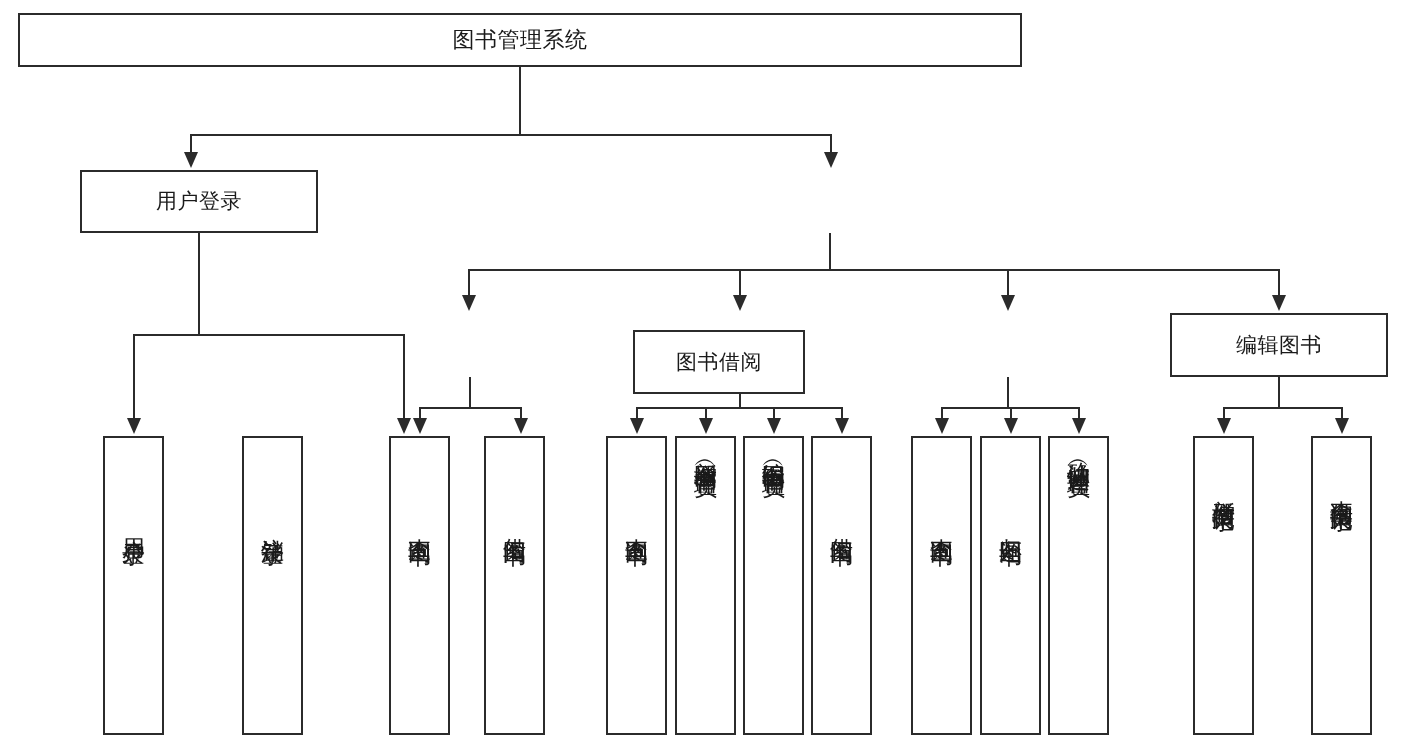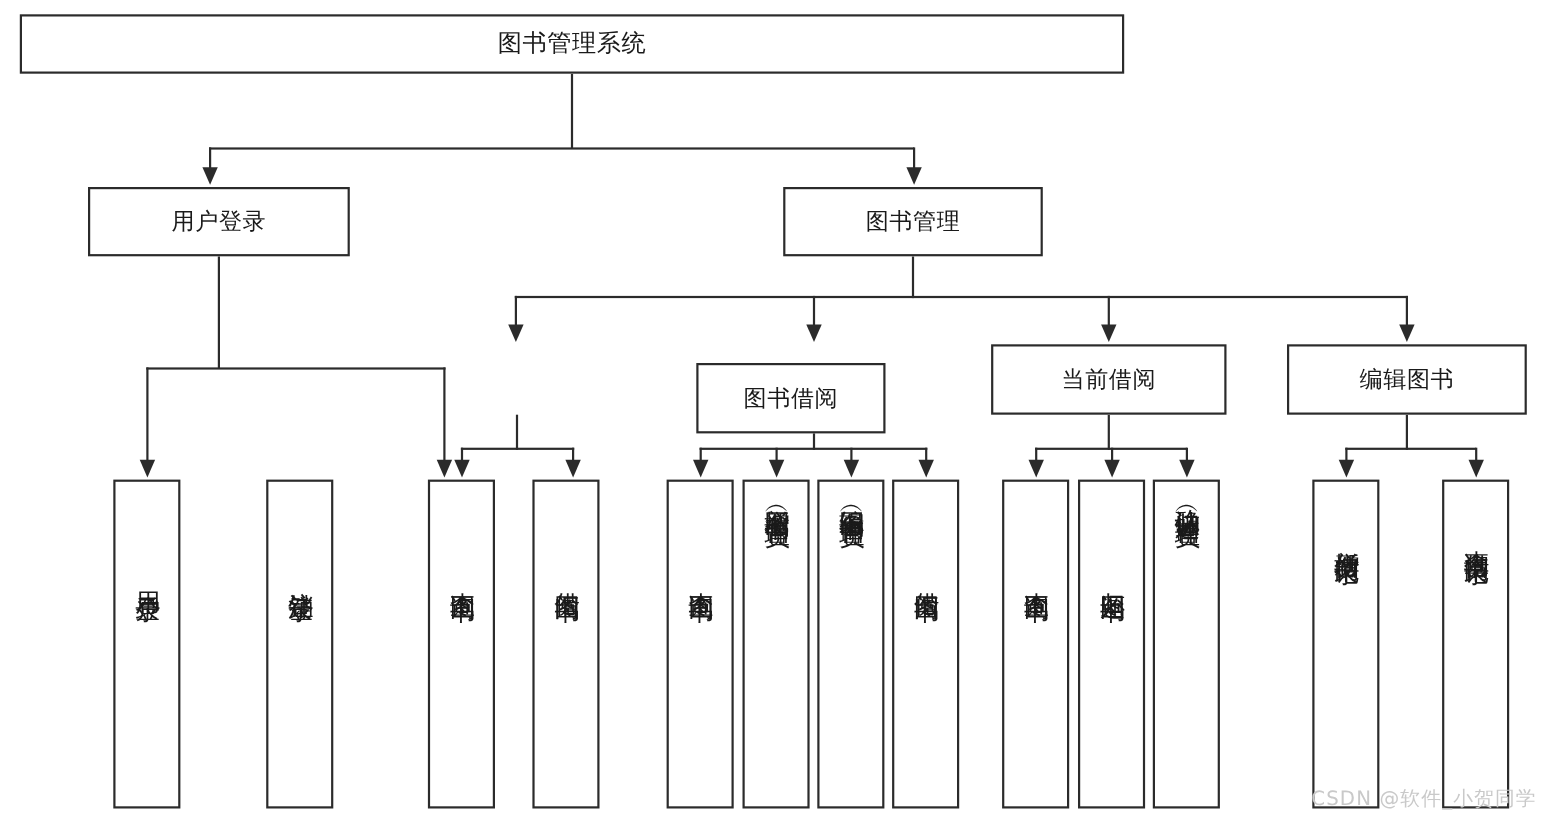--- a/index.html
+++ b/index.html
@@ -82,23 +82,20 @@
   <div class="hline" style="left:190px;top:134px;width:641px;"></div>
   <div class="vline" style="left:190px;top:134px;height:20px;"></div>
   <div class="arrow" style="left:184px;top:152px;"></div>
   <div class="vline" style="left:830px;top:134px;height:20px;"></div>
   <div class="arrow" style="left:824px;top:152px;"></div>
 
   <div class="node h" style="left:80px;top:170px;width:238px;height:63px;">
     <span class="lbl">用户登录</span>
   </div>
 
-  <div class="node h" style="left:712px;top:170px;width:236px;height:63px;">
-    <span class="lbl">图书管理</span>
-  </div>
 
   <div class="vline" style="left:198px;top:233px;height:102px;"></div>
   <div class="hline" style="left:133px;top:334px;width:272px;"></div>
   <div class="vline" style="left:133px;top:334px;height:86px;"></div>
   <div class="arrow" style="left:127px;top:418px;"></div>
   <div class="vline" style="left:403px;top:334px;height:86px;"></div>
   <div class="arrow" style="left:397px;top:418px;"></div>
 
   <div class="vline" style="left:829px;top:233px;height:38px;"></div>
   <div class="hline" style="left:468px;top:269px;width:812px;"></div>
@@ -106,23 +103,20 @@
   <div class="arrow" style="left:462px;top:295px;"></div>
   <div class="vline" style="left:739px;top:269px;height:28px;"></div>
   <div class="arrow" style="left:733px;top:295px;"></div>
   <div class="vline" style="left:1007px;top:269px;height:28px;"></div>
   <div class="arrow" style="left:1001px;top:295px;"></div>
   <div class="vline" style="left:1278px;top:269px;height:28px;"></div>
   <div class="arrow" style="left:1272px;top:295px;"></div>
 
   <div class="node h" style="left:633px;top:330px;width:172px;height:64px;">
     <span class="lbl">图书借阅</span>
-  </div>
-  <div class="node h" style="left:901px;top:313px;width:214px;height:64px;">
-    <span class="lbl">当前借阅</span>
   </div>
   <div class="node h" style="left:1170px;top:313px;width:218px;height:64px;">
     <span class="lbl">编辑图书</span>
   </div>
 
   <div class="vline" style="left:469px;top:377px;height:32px;"></div>
   <div class="hline" style="left:419px;top:407px;width:103px;"></div>
   <div class="vline" style="left:419px;top:407px;height:13px;"></div>
   <div class="arrow" style="left:413px;top:418px;"></div>
   <div class="vline" style="left:520px;top:407px;height:13px;"></div>
@@ -192,15 +186,14 @@
     <span class="lbl">确认归还（管理员）</span>
   </div>
 
   <div class="node v" style="left:1193px;top:436px;width:61px;height:299px;padding-top:44px;">
     <span class="lbl">新增借阅记录</span>
   </div>
   <div class="node v" style="left:1311px;top:436px;width:61px;height:299px;padding-top:44px;">
     <span class="lbl">查询借阅记录</span>
   </div>
 
-  <div class="watermark" style="left:1192px;top:714px;">CSDN @软件_小贺同学</div>
 
 </div>
 
 </body></html>

